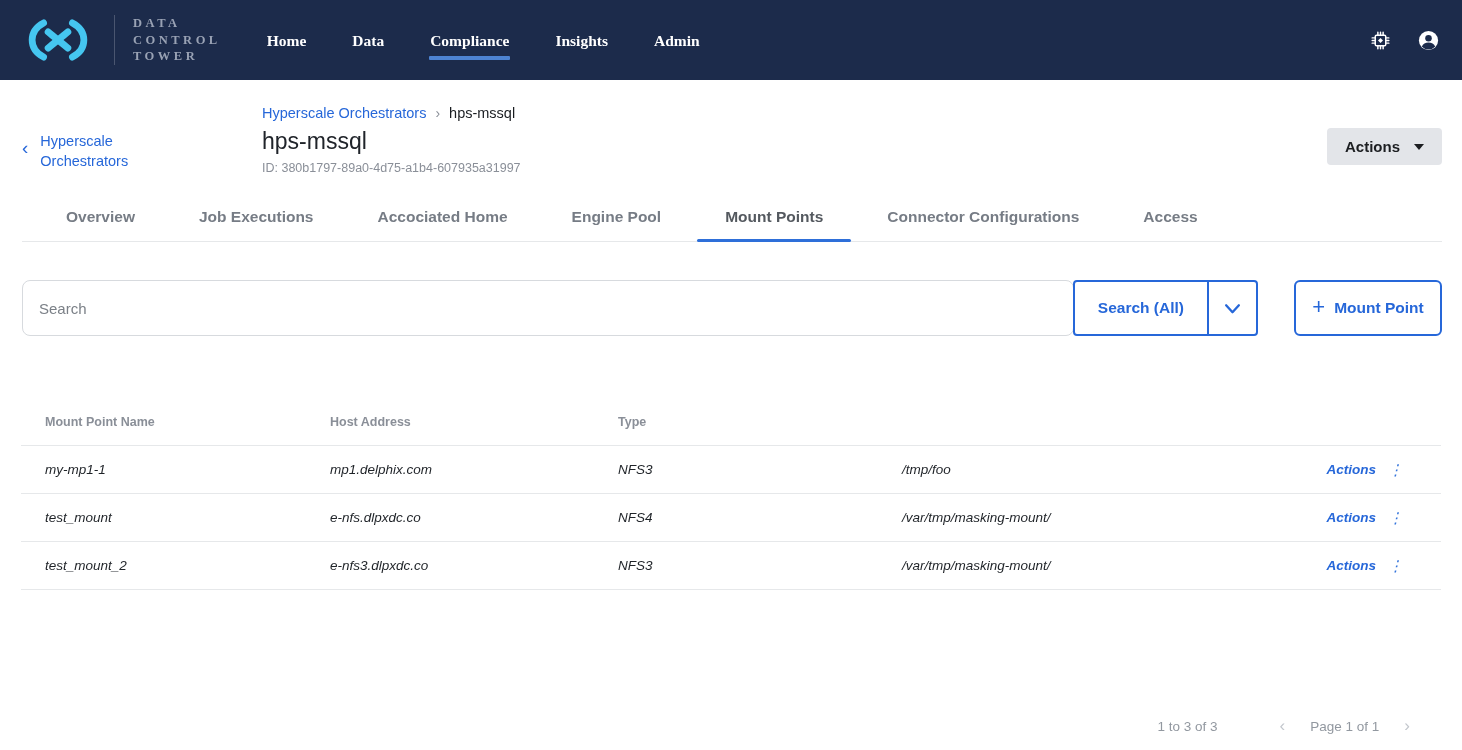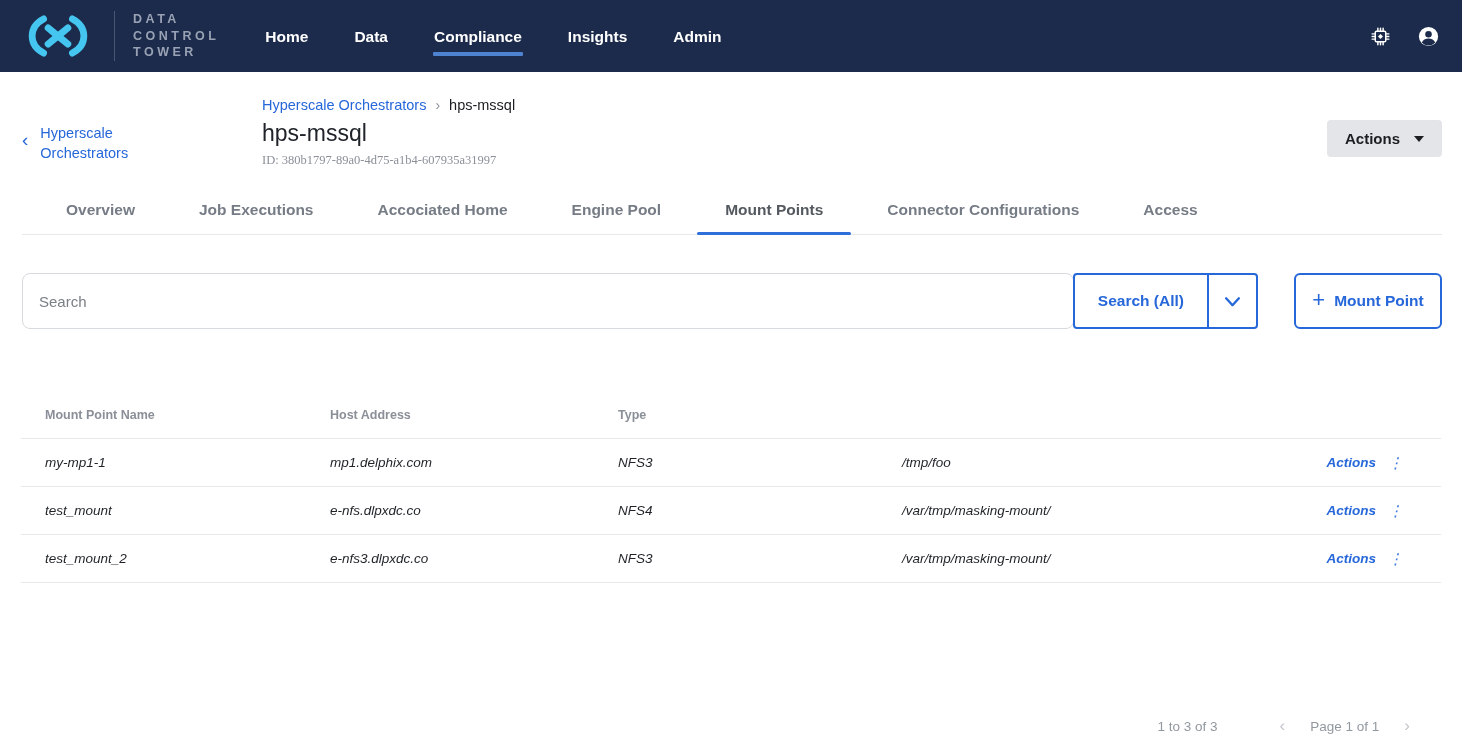--- a/index.html
+++ b/index.html
@@ -6,22 +6,22 @@
   html,body { width:1462px; height:750px; }
   body {
     font-family:"Liberation Sans", sans-serif;
     background:#ffffff;
     position:relative;
     overflow:hidden;
   }
 
   
   .app-header {
-    height:72px; background:#1C2B4B;
-    display:flex; align-items:center; padding:0 22px;
+    height:80px; background:#1C2B4B;
+    display:flex; align-items:center; padding:0 22px;font-family:Liberation Serif, serif;
   }
   .logo-mark { display:flex; align-items:center; }
   .logo-divider { width:1px; height:50px; background:#4a5670; margin:0 18px 0 20px; }
   .logo-text {
     color:#99A2B4; font-size:12.5px; font-weight:600;
     letter-spacing:3.5px; line-height:1.32; white-space:pre-line;
   }
   .main-nav { display:flex; margin-left:46px; gap:46px; align-items:center; }
   .nav-item {
     color:#ffffff; font-weight:700; font-size:15.5px;
@@ -41,21 +41,21 @@
     line-height:1.4; margin-top:26px; width:220px; cursor:pointer; flex:0 0 auto;
   }
   .back-chevron { font-size:19px; line-height:1.1; margin-top:7px; }
   .back-text { width:110px; }
   .title-block { flex:1; padding-left:20px; }
   .breadcrumb { font-size:14.5px; display:flex; align-items:center; }
   .crumb-link { color:#2667D9; cursor:pointer; }
   .crumb-sep { color:#8a8f98; margin:0 9px; font-size:14px; }
   .crumb-current { color:#1a1d21; }
   .page-title { font-size:23px; font-weight:500; color:#20242a; margin:7px 0 6px; }
-  .page-id { font-size:12.5px; color:#8a8f98;font-family:Liberation Serif, serif; }
+  .page-id { font-size:12.5px; color:#8a8f98; }
   .actions-btn {
     align-self:flex-start; margin-top:23px; background:#e3e5e9; border:none;
     border-radius:4px; padding:10px 18px; font-family:inherit;
     font-weight:700; font-size:15px; color:#1c1e21;
     display:flex; align-items:center; gap:14px; cursor:pointer;
   }
   .caret-down {
     width:0; height:0; border-left:5px solid transparent;
     border-right:5px solid transparent; border-top:6px solid #1c1e21;
   }

